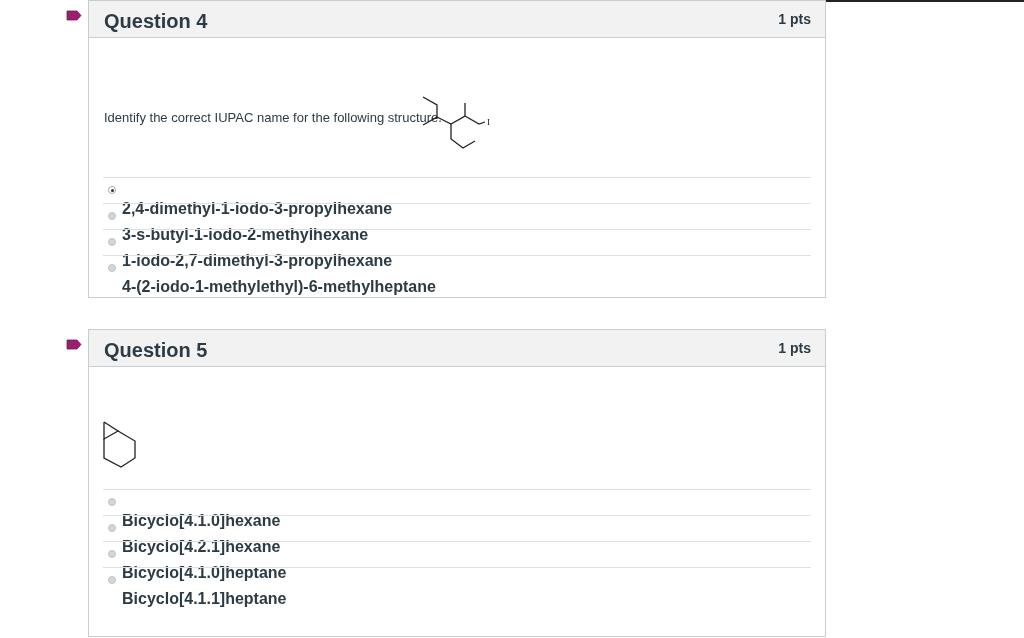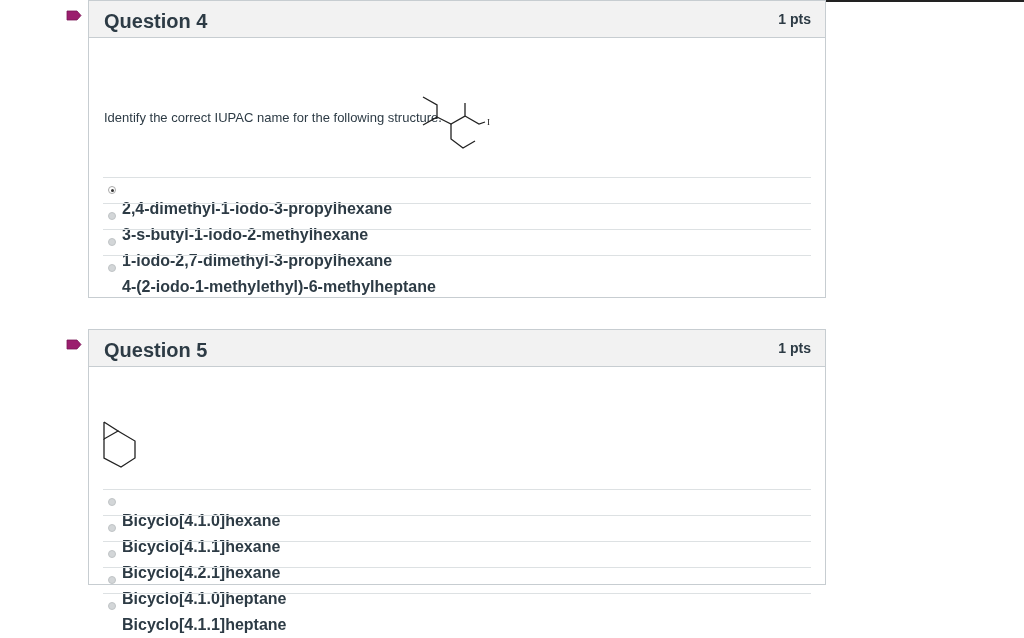--- a/index.html
+++ b/index.html
@@ -60,42 +60,38 @@
     <div class="answer">
       <span class="radio"></span>
       <span class="alabel">4-(2-iodo-1-methylethyl)-6-methylheptane</span>
     </div>
   </div>
 </div>
 
 <svg class="flag" style="top:339px;" viewBox="0 0 16 11">
   <path d="M1 1 L11 1 L15 5.5 L11 10 L1 10 Z" fill="#9b1f6e" stroke="#7a1656" stroke-width="0.8"></path>
 </svg>
-<div class="qblock" style="top:329px; height:256px;">
+<div class="qblock" style="top:329px; height:308px;">
   <div class="qhead">
     <span class="qtitle">Question 5</span>
     <span class="qpts">1 pts</span>
   </div>
   <svg class="mol" style="left:12px; top:90px;" width="40" height="50" viewBox="0 0 40 50">
     <g fill="none" stroke="#222" stroke-width="1.3">
       <polyline points="3,2 3,19 17,11 3,2"></polyline>
       <polyline points="17,11 34,21 34,38 20,47 3,38 3,19"></polyline>
     </g>
   </svg>
   <div class="answers" style="top:159px;">
     <div class="answer">
       <span class="radio"></span>
       <span class="alabel">Bicyclo[4.1.0]hexane</span>
     </div>
     <div class="answer">
       <span class="radio"></span>
-      <span class="alabel">Bicyclo[4.1.1]hexane</span>
-    </div>
-    <div class="answer">
-      <span class="radio"></span>
       <span class="alabel">Bicyclo[4.2.1]hexane</span>
     </div>
     <div class="answer">
       <span class="radio"></span>
       <span class="alabel">Bicyclo[4.1.0]heptane</span>
     </div>
     <div class="answer">
       <span class="radio"></span>
       <span class="alabel">Bicyclo[4.1.1]heptane</span>
     </div>

